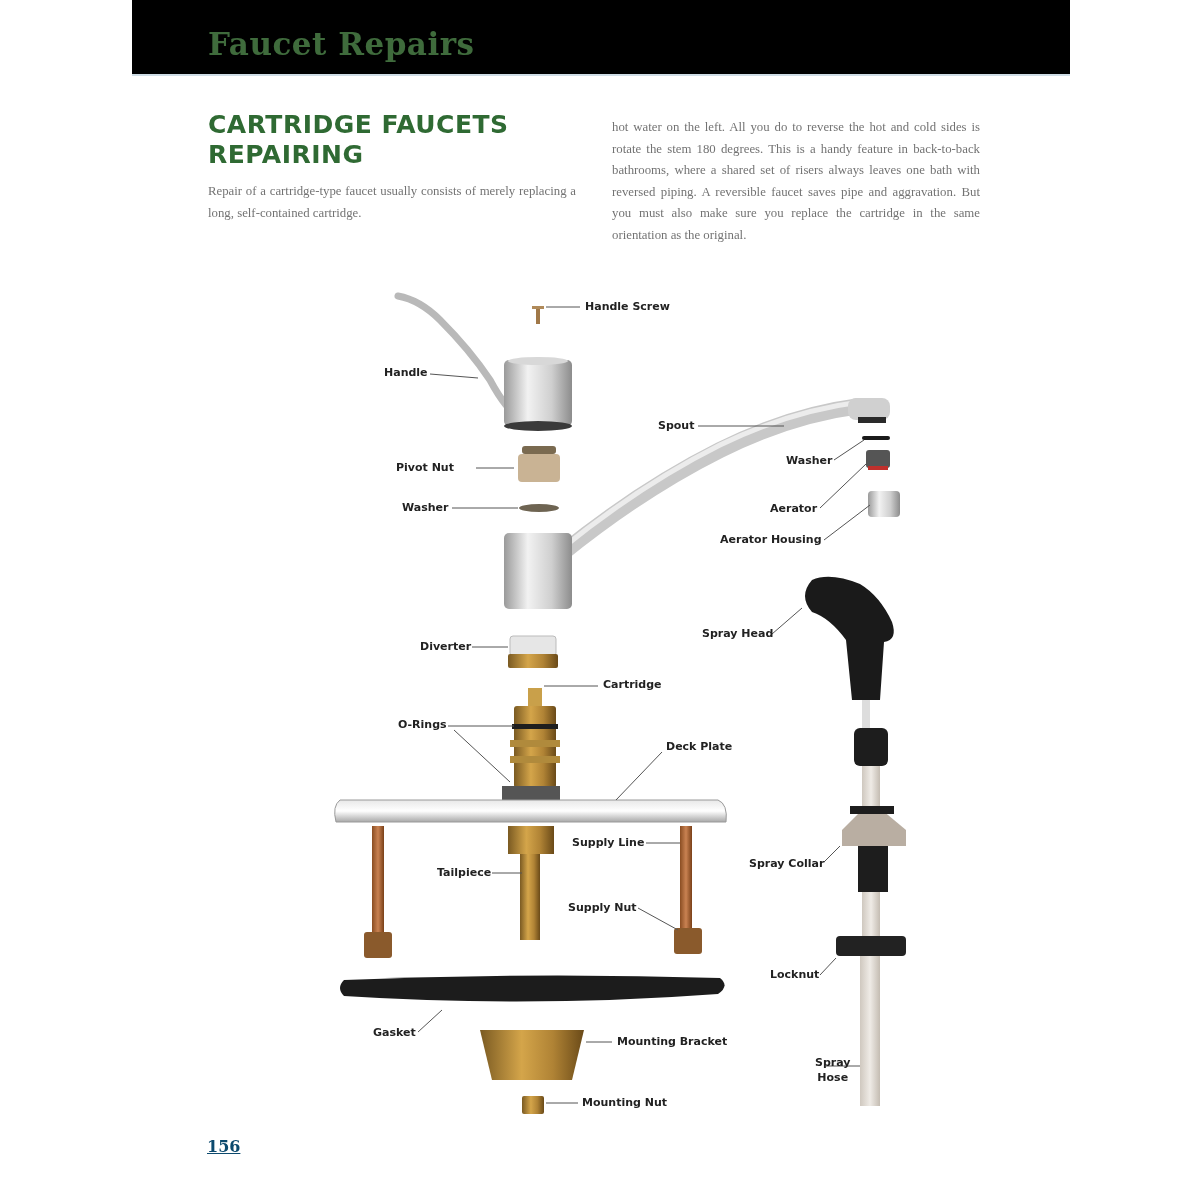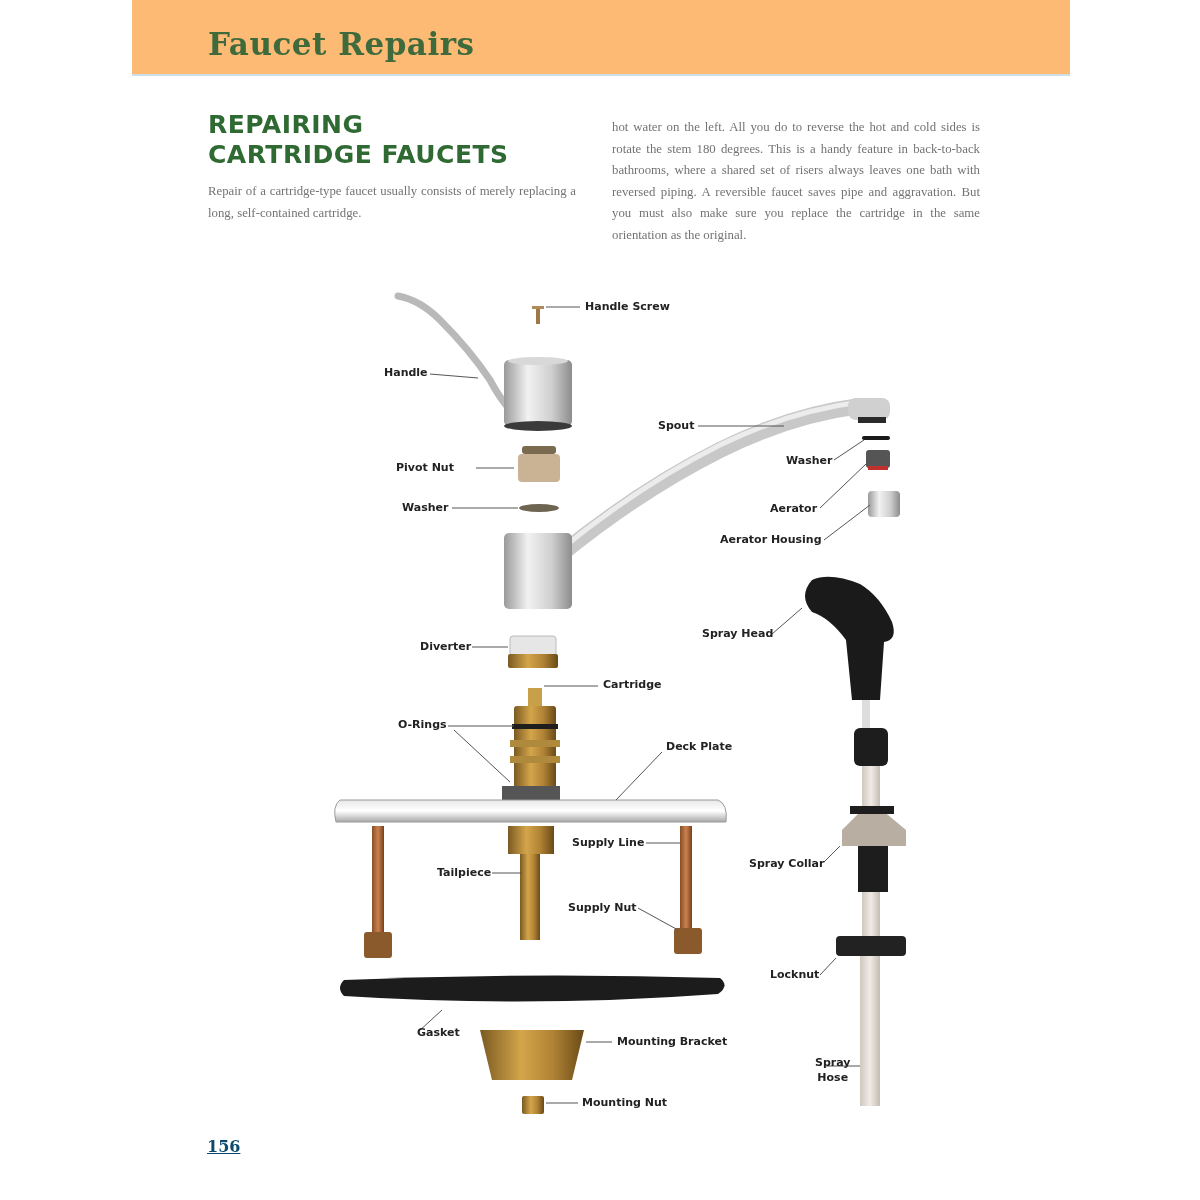--- a/index.html
+++ b/index.html
@@ -1,39 +1,39 @@
 <!DOCTYPE html>
 <html><head>
   <meta charset="utf-8">
   <style>
     html, body { margin: 0; padding: 0; background: #ffffff; }
     body { width: 1200px; height: 1200px; position: relative; overflow: hidden; font-family: "Liberation Sans", sans-serif; color: #222; }
-    .banner { position: absolute; left: 132px; top: 0; width: 938px; height: 74px; background: #fdba74; border-bottom: 2px solid #cfdde6; }
+    .banner { position: absolute; left: 132px; top: 0; width: 938px; height: 74px; background: #000000; border-bottom: 2px solid #cfdde6; }
     .banner-title { position: absolute; left: 76px; top: 26px; font-family: "DejaVu Serif", serif; font-weight: bold; font-size: 31px; color: #3f6b3c; letter-spacing: 0.5px; }
     .section-title { position: absolute; left: 208px; top: 110px; font-family: "DejaVu Sans", sans-serif; font-weight: bold; font-size: 25px; line-height: 30px; color: #2f6a33; letter-spacing: 0.5px; }
     .col { position: absolute; font-family: Liberation Serif, serif; font-size: 12.8px; line-height: 21.5px; color: #737373; text-align: justify; }
     .col-left { left: 208px; top: 181px; width: 368px; }
     .col-right { left: 612px; top: 117px; width: 368px; }
     .col p { margin: 0; }
     .col p.indent { text-indent: 18px; }
     .page-number { position: absolute; left: 207px; top: 1137px; font-family: "DejaVu Serif", serif; font-weight: bold; font-size: 16px; color: #0c4a6e; text-decoration: underline; }
     .diagram { position: absolute; left: 0; top: 0; width: 1200px; height: 1200px; }
     .lbl { position: absolute; font-family: "DejaVu Sans", sans-serif; font-weight: bold; font-size: 11px; color: #222; white-space: nowrap; }
     .lbl.two { line-height: 15px; text-align: center; margin-left: 25px; }
   </style>
 </head>
 <body>
 
 <div class="banner">
   <div class="banner-title">Faucet Repairs</div>
 </div>
 
 <div class="section-title">
+  <div>CARTRIDGE FAUCETS</div>
   <div>REPAIRING</div>
-  <div>CARTRIDGE FAUCETS</div>
 </div>
 
 <div class="col col-left">
   <p>Repair of a cartridge-type faucet usually consists of merely replacing a long, self-contained cartridge.</p>
 </div>
 
 <div class="col col-right">
   <p>hot water on the left. All you do to reverse the hot and cold sides is rotate the stem 180 degrees. This is a handy feature in back-to-back bathrooms, where a shared set of risers always leaves one bath with reversed piping. A reversible faucet saves pipe and aggravation. But you must also make sure you replace the cartridge in the same orientation as the original.</p>
 </div>
 
@@ -191,21 +191,21 @@
 <div class="lbl" style="left:702px; top:627px;">Spray Head</div>
 <div class="lbl" style="left:420px; top:640px;">Diverter</div>
 <div class="lbl" style="left:603px; top:678px;">Cartridge</div>
 <div class="lbl" style="left:398px; top:718px;">O-Rings</div>
 <div class="lbl" style="left:666px; top:740px;">Deck Plate</div>
 <div class="lbl" style="left:572px; top:836px;">Supply Line</div>
 <div class="lbl" style="left:749px; top:857px;">Spray Collar</div>
 <div class="lbl" style="left:437px; top:866px;">Tailpiece</div>
 <div class="lbl" style="left:568px; top:901px;">Supply Nut</div>
 <div class="lbl" style="left:770px; top:968px;">Locknut</div>
-<div class="lbl" style="left:373px; top:1026px;margin-left:44px;">Gasket</div>
+<div class="lbl" style="left:373px; top:1026px;">Gasket</div>
 <div class="lbl" style="left:617px; top:1035px;">Mounting Bracket</div>
 <div class="lbl two" style="left:790px; top:1055px;">
   <div>Spray</div>
   <div>Hose</div>
 </div>
 <div class="lbl" style="left:582px; top:1096px;">Mounting Nut</div>
 
 <div class="page-number">156</div>
 
 </body></html>

